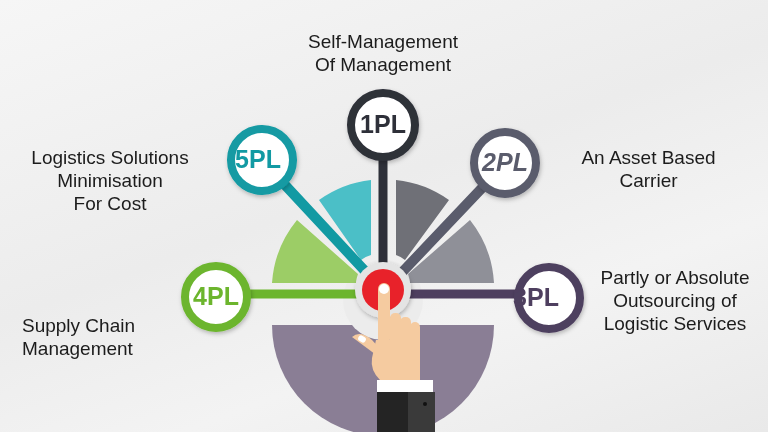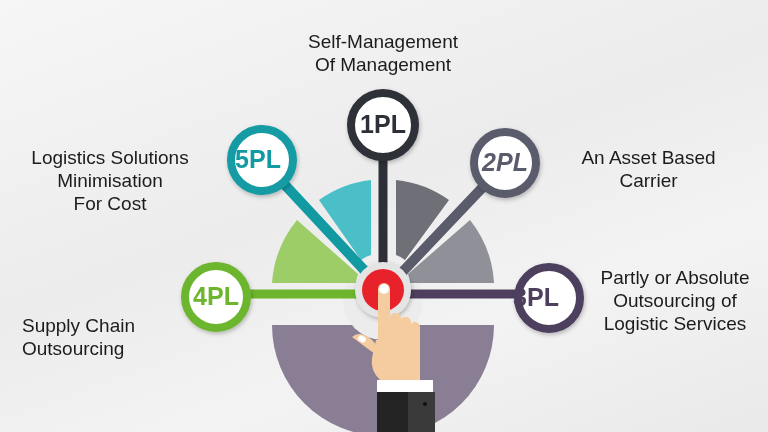--- a/index.html
+++ b/index.html
@@ -81,21 +81,21 @@
     <div>Logistics Solutions</div>
     <div>Minimisation</div>
     <div>For Cost</div>
   </div>
   <div class="label" style="left:566px;top:146px;width:165px;">
     <div>An Asset Based</div>
     <div>Carrier</div>
   </div>
   <div class="label" style="left:22px;top:266px;width:140px;text-align:left;margin-top:48px;">
     <div>Supply Chain</div>
-    <div>Outsourcing</div>
+    <div>Management</div>
   </div>
   <div class="label" style="left:590px;top:266px;width:170px;">
     <div>Partly or Absolute</div>
     <div>Outsourcing of</div>
     <div>Logistic Services</div>
   </div>
 
 </div>
 
 </body></html>

